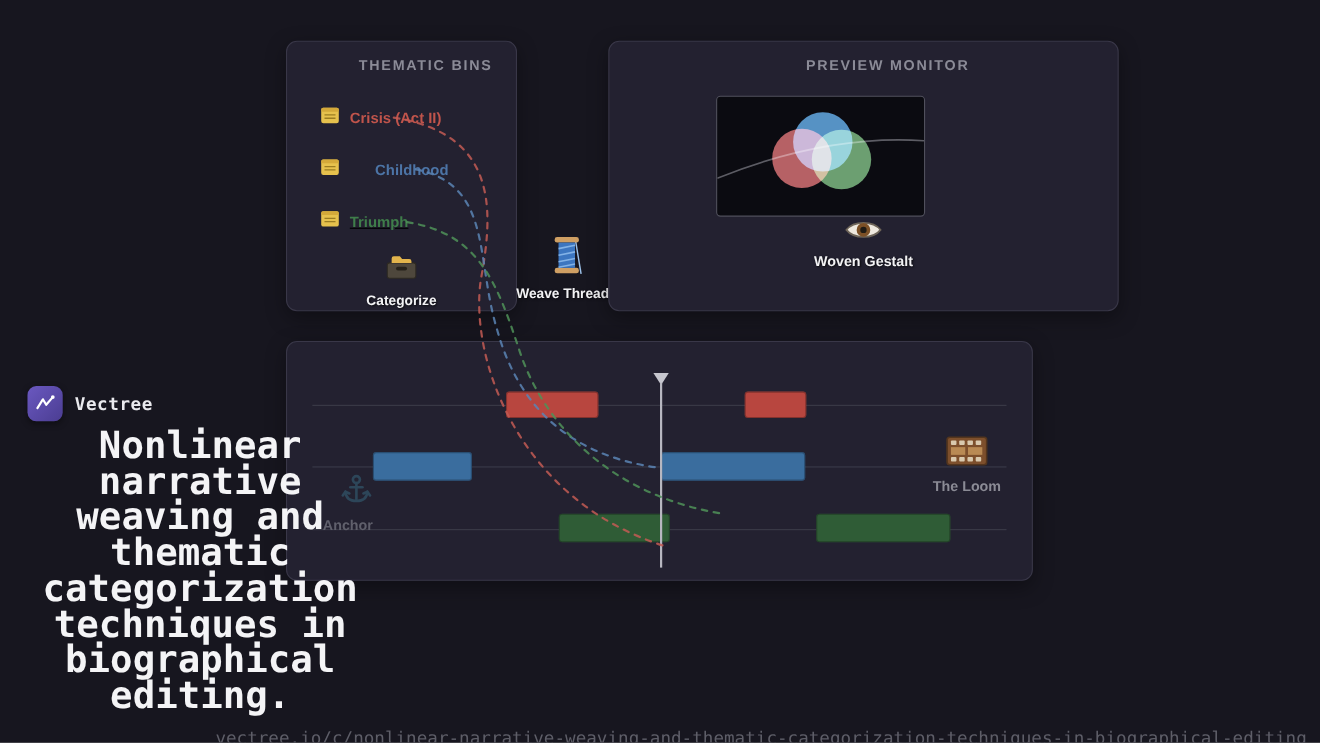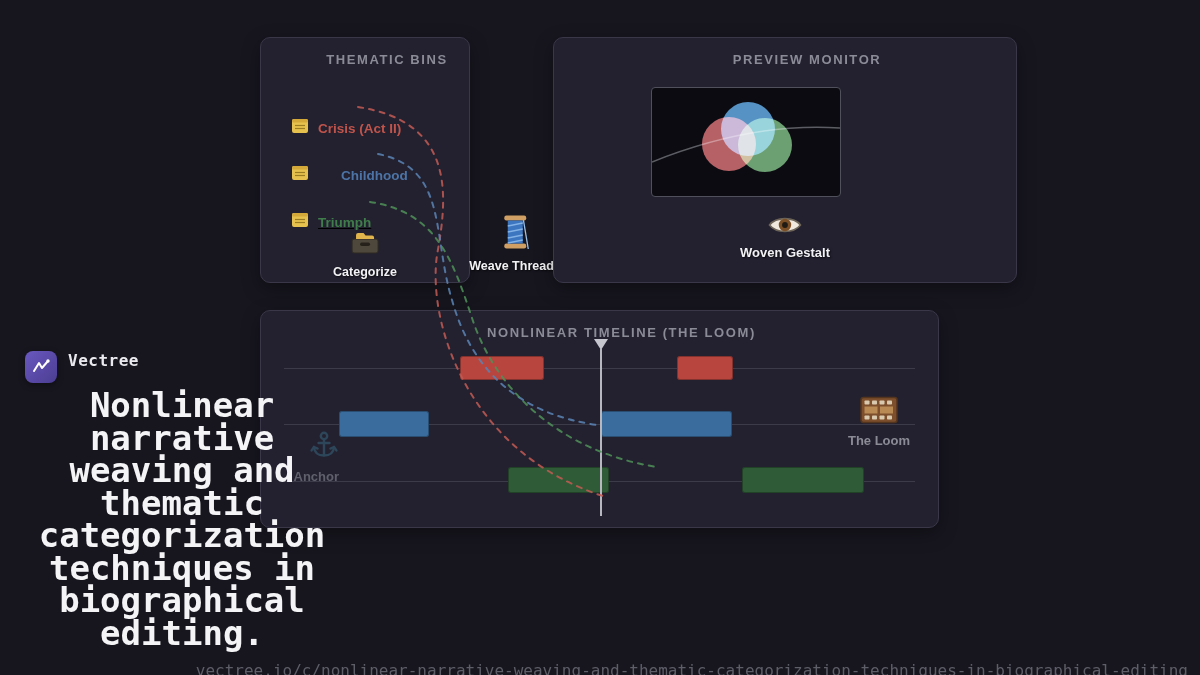--- a/index.html
+++ b/index.html
@@ -11,39 +11,39 @@
   .card { position:absolute; background:#232130; border:1px solid #393748; border-radius:10px;
           box-shadow:0 6px 18px rgba(0,0,0,.35); }
   .card-title { position:absolute; top:14px; left:0; right:0; text-align:center;
                 font-size:13px; font-weight:bold; letter-spacing:1.6px; color:#8b8b97;padding-left:44px; }
 
   .card.bins     { left:260px; top:37px;  width:210px; height:246px; }
   .card.preview  { left:553px; top:37px;  width:464px; height:246px; }
   .card.timeline { left:260px; top:310px; width:679px; height:218px; }
 
   
-  .bin-item { position:absolute; left:30px; display:flex; align-items:center; gap:9px; height:22px; cursor:pointer;margin-top:21px; }
+  .bin-item { position:absolute; left:30px; display:flex; align-items:center; gap:9px; height:22px; cursor:pointer; }
   .bin-item.r1 { top:58px; } .bin-item.r2 { top:105px;gap:32px; } .bin-item.r3 { top:152px;text-decoration:underline; }
   .bin-label { font-size:13.5px; font-weight:bold; }
 
   .action { display:flex; flex-direction:column; align-items:center; gap:5px; cursor:pointer; }
   .action-label { font-size:12.5px; font-weight:bold; color:#f2f2f4;
                   text-shadow:1px 1px 2px rgba(0,0,0,.75); white-space:nowrap; }
   .categorize { position:absolute; left:50%; top:190px; transform:translateX(-50%); }
   .weave { position:absolute; left:515px; top:214px; transform:translateX(-50%); }
 
   
   .screen { position:absolute; left:97px; top:49px; width:190px; height:110px;
             background:#0b0b11; border:1px solid #50505c; border-radius:4px; overflow:hidden; }
   .venn { position:absolute; width:54px; height:54px; border-radius:50%; opacity:.78; mix-blend-mode:screen; }
   .venn.v1 { left:50px; top:29px; }
   .venn.v2 { left:69px; top:14px; }
   .venn.v3 { left:86px; top:30px; }
   .screen-arc { position:absolute; left:0; top:0; }
-  .gestalt { position:absolute; left:50%; top:176px; transform:translateX(-50%);text-align:center; }
+  .gestalt { position:absolute; left:50%; top:160px; transform:translateX(-50%);text-align:center; }
   .gestalt .action-label { font-size:13px; }
 
   
   .trackline { position:absolute; left:23px; right:23px; height:1px; background:#3b3b49; }
   .trackline.t1 { top:57px; } .trackline.t2 { top:113px; } .trackline.t3 { top:170px; }
   .clip { position:absolute; border-radius:3px; box-shadow:inset 0 0 0 1px rgba(0,0,0,.28); cursor:grab; }
   .playhead { position:absolute; left:333px; top:28px; width:14px; height:182px; cursor:ew-resize; }
   .ph-tri { width:0; height:0; margin:0 auto; border-left:7px solid transparent;
             border-right:7px solid transparent; border-top:11px solid #c6c6ce; }
   .ph-line { width:2px; height:168px; background:#b7b7c0; margin:-2px auto 0; }
@@ -52,21 +52,21 @@
   .anchor-marker { left:18px; top:119px; width:60px;align-items:flex-end; }
   .anchor-marker .marker-label { color:#60606c; }
   .loom-marker { left:587px; top:85px; width:62px; }
   .loom-marker .marker-label { color:#8b8b95; }
 
   
   .threads { position:absolute; left:0; top:0; pointer-events:none; z-index:6; }
   .thread { fill:none; stroke-width:2; stroke-dasharray:5 6; stroke-linecap:round; opacity:.85; }
 
   
-  .brand { position:absolute; left:25px; top:351px; display:flex; gap:11px; }
+  .brand { position:absolute; left:25px; top:351px; display:flex; align-items:center; gap:11px; }
   .logo { width:32px; height:32px; border-radius:8px; background:linear-gradient(135deg,#6a58c0,#4b3d92);
           display:flex; align-items:center; justify-content:center; box-shadow:0 2px 6px rgba(0,0,0,.4); }
   .brand-name { font-family:"DejaVu Sans Mono", monospace; font-weight:bold; font-size:16px;
                 color:#eaeaee; letter-spacing:.5px; }
   .headline { position:absolute; left:25px; top:389px; width:314px;
               font-family:"DejaVu Sans Mono", monospace; font-weight:bold;
               font-size:34px; line-height:32.5px; color:#f4f4f6;text-align:center; }
   .footer-url { position:absolute; right:12px; top:625px;
                 font-family:"DejaVu Sans Mono", monospace; font-size:16px; color:#5e5e68;margin-top:36px; }
 </style>
@@ -162,21 +162,20 @@
             <path d="M2.5 11 C9 2.5 27 2.5 33.5 11 C27 19.5 9 19.5 2.5 11 Z" fill="#eee8de" stroke="#6d6458" stroke-width="1.6"></path>
             <circle cx="18" cy="11" r="6.2" fill="#7c5026"></circle>
             <circle cx="18" cy="11" r="2.9" fill="#201b14"></circle>
           </svg>
       </span>
       <span class="action-label">Woven Gestalt</span>
     </div>
   </section>
 
   <section class="card timeline">
-    <h2 class="card-title">NONLINEAR TIMELINE (THE LOOM)</h2>
 
     <div class="trackline t1"></div>
     <div class="trackline t2"></div>
     <div class="trackline t3"></div>
 
     <div class="clip" style="left: 199px; top: 45px; width: 84px; height: 24px; background: rgb(184, 70, 63);"></div>
     <div class="clip" style="left: 416px; top: 45px; width: 56px; height: 24px; background: rgb(184, 70, 63);"></div>
     <div class="clip" style="left: 78px; top: 100px; width: 90px; height: 26px; background: rgb(58, 109, 158);"></div>
     <div class="clip" style="left: 340px; top: 100px; width: 131px; height: 26px; background: rgb(58, 109, 158);"></div>
     <div class="clip" style="left: 247px; top: 156px; width: 101px; height: 26px; background: rgb(47, 92, 54);"></div>

